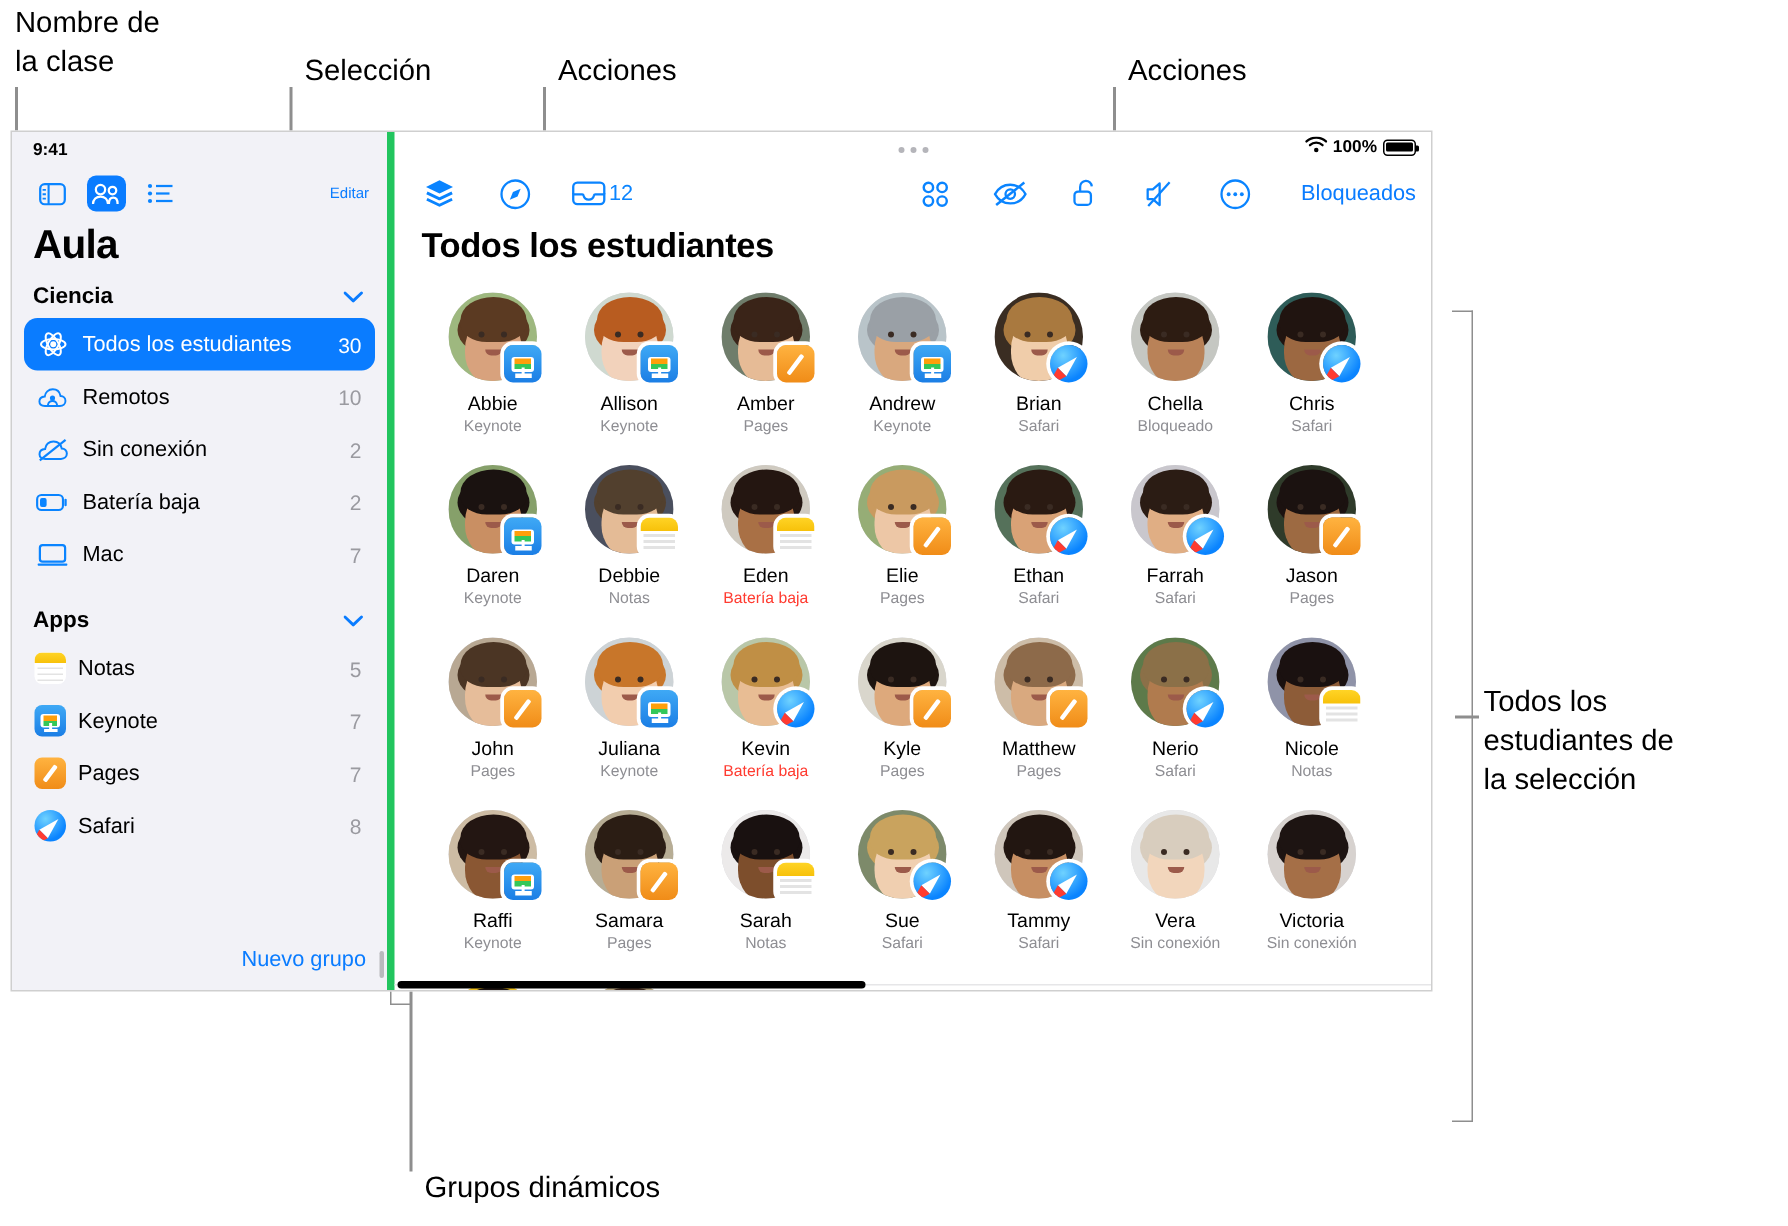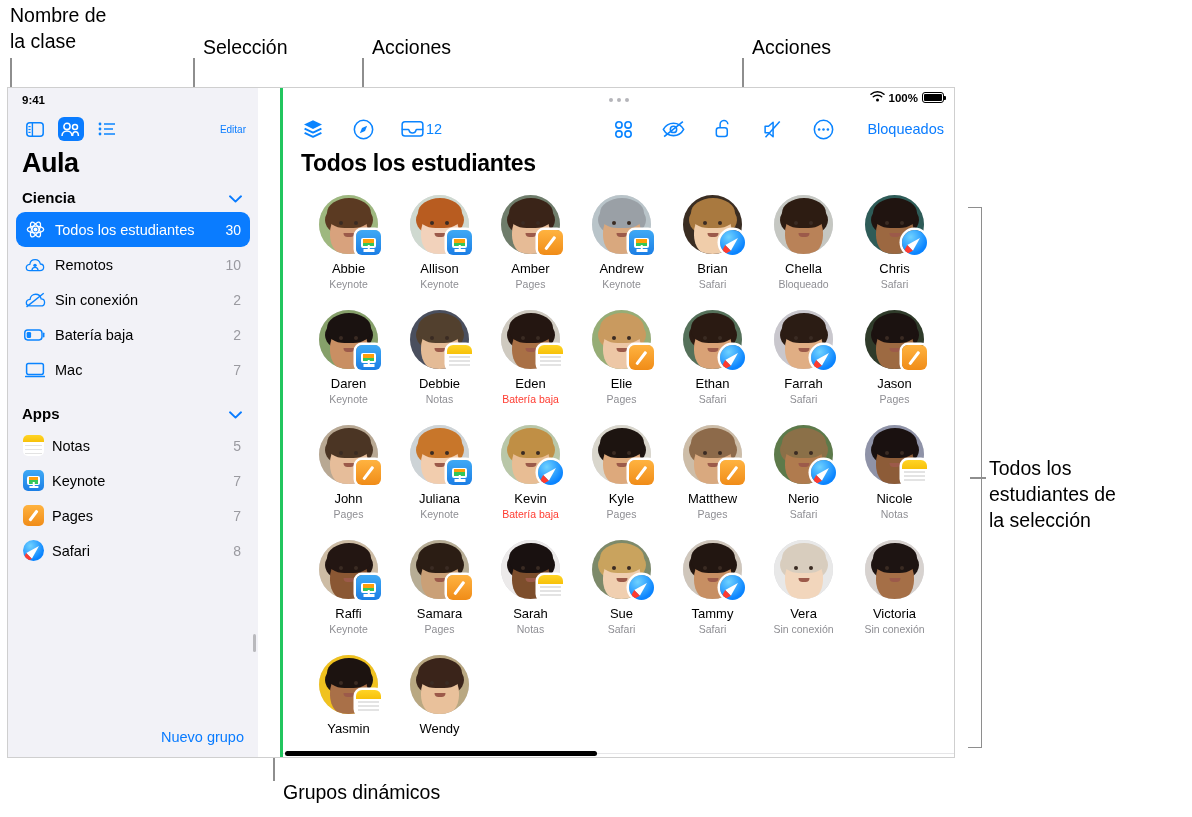--- a/index.html
+++ b/index.html
@@ -28,26 +28,25 @@
   .leader-h { height: 1.6px; }
   .bracket {
     position: absolute;
     border: 1.6px solid #8e8e8e;
   }
 
   
   #device {
     position: absolute;
     left: 7px; top: 87px;
-    width: 948px; height: 671px;
+    width: 948px; height: 574px;
     background: #ffffff;
     border: 1px solid #cfcfcf;
     overflow: hidden;
     display: flex;
-    gap: 22px;
   }
 
   
   #sidebar {
     width: 250px; height: 100%;
     background: #f2f2f7;
     position: relative;
     display: flex; flex-direction: column;
   }
   .statusbar {
@@ -112,21 +111,21 @@
   }
   .sb-scrollbar {
     position: absolute; right: 2px; top: 546px;
     width: 3px; height: 18px; background: #b9b9bd; border-radius: 2px;
   }
 
   
   #main {
     flex: 1; height: 100%;
     background: #fff; position: relative;
-    border-left: 3px solid #22c55e;
+    border-left: 5px solid #22c55e;
     display: flex; flex-direction: column;
   }
   #main-top {
     height: 24px; position: relative;
     display: flex; align-items: center; justify-content: center;
   }
   .grabber { display: flex; gap: 4px; }
   .grabber i { width: 4px; height: 4px; border-radius: 50%; background: #b5b5ba; display: block; }
   .status-right {
     position: absolute; right: 10px; top: 3px;

